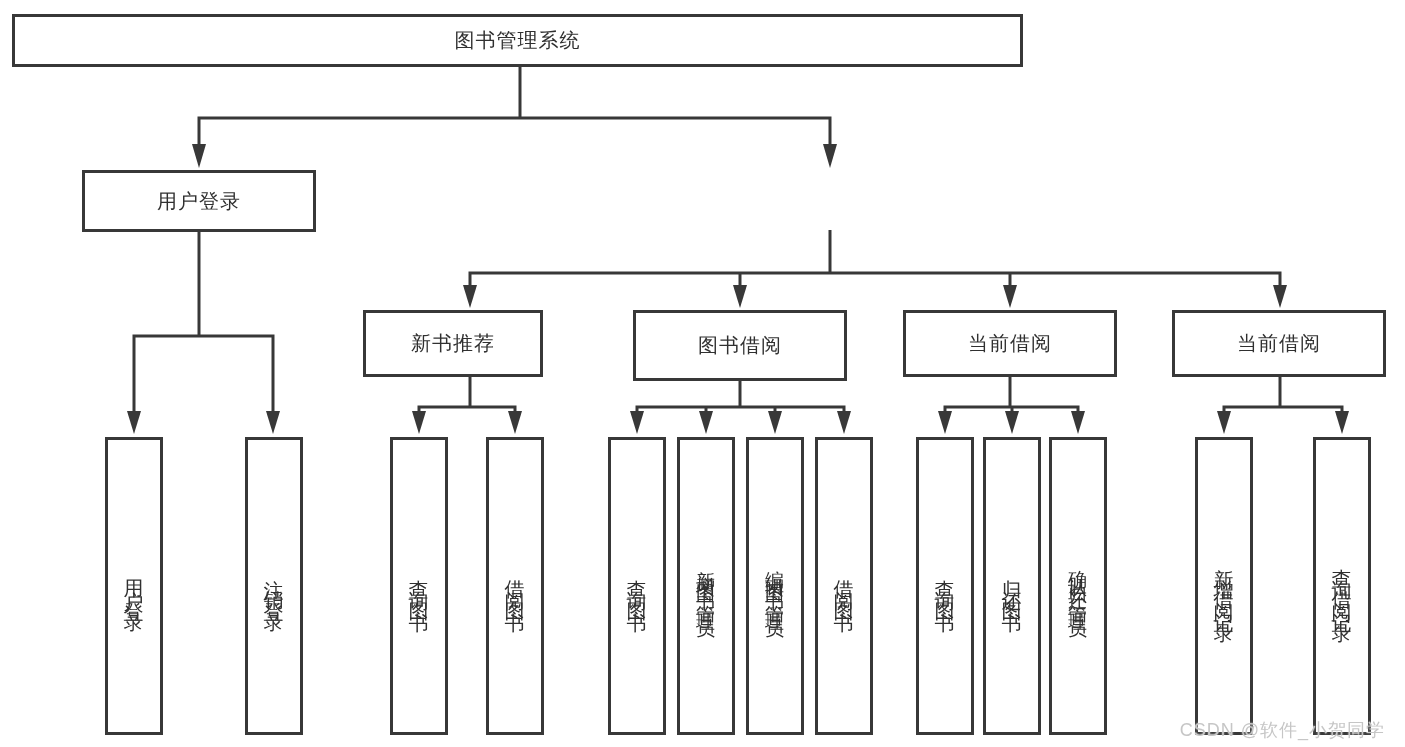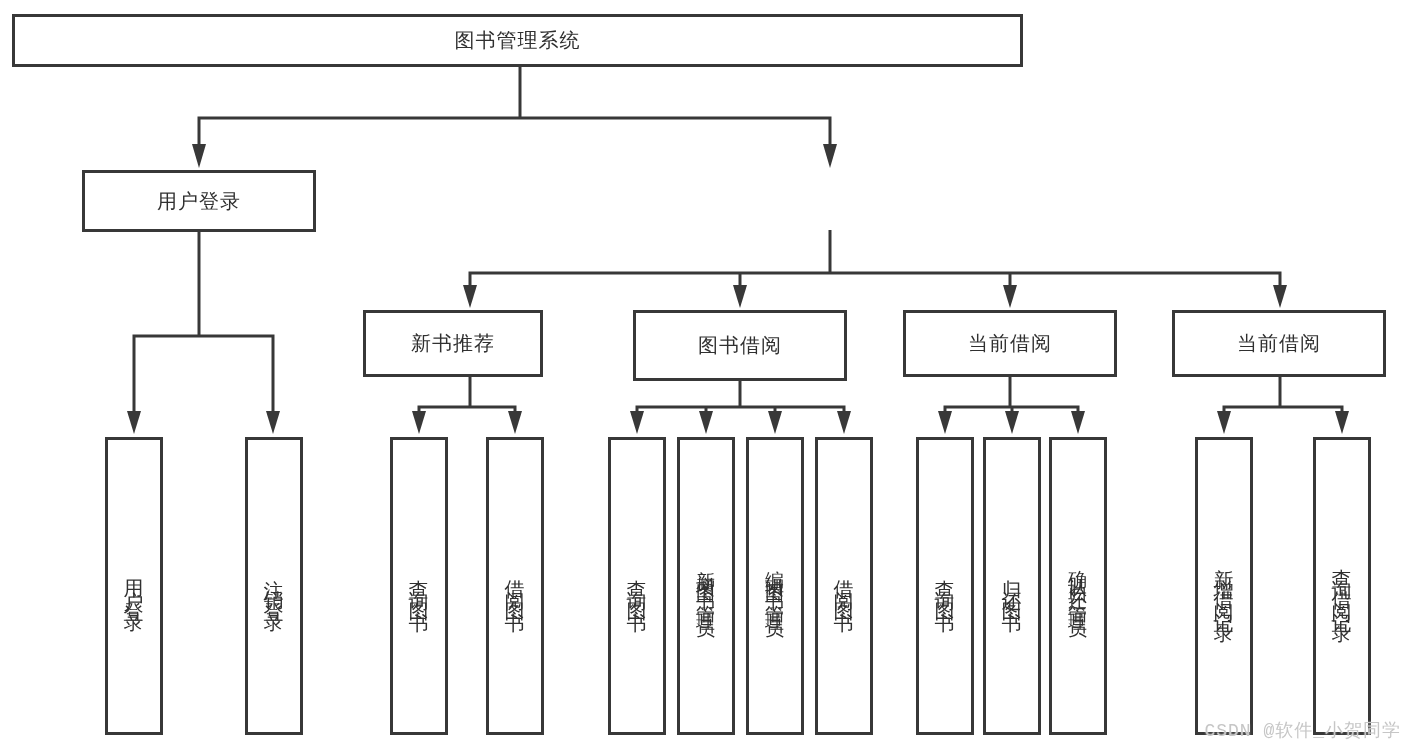--- a/index.html
+++ b/index.html
@@ -14,24 +14,24 @@
     display:flex;align-items:center;justify-content:center;
     text-align:center;
   }
   .node.h{font-size:20px;letter-spacing:1px;}
   .node.v{
     writing-mode:vertical-rl;text-orientation:mixed;
     font-size:20px;letter-spacing:11px;line-height:1;
   }
   .node.v.long{font-size:19px;letter-spacing:7px;}
   .watermark{
-    position:absolute;right:4px;bottom:5px;
+    position:absolute;right:20px;bottom:5px;
     font-size:18px;color:#c6c6c6;letter-spacing:1px;
     text-shadow:0 0 2px rgba(255,255,255,0.9);
-    font-family:Liberation Mono, monospace;white-space:nowrap;
+    font-family:Liberation Sans, sans-serif;white-space:nowrap;
   }
 </style>
 </head>
 <body>
 
 <div class="canvas">
 
   <svg class="connectors" width="1405" height="747" viewBox="0 0 1405 747" fill="none" stroke="#383838" stroke-width="3">
 
     <g>

